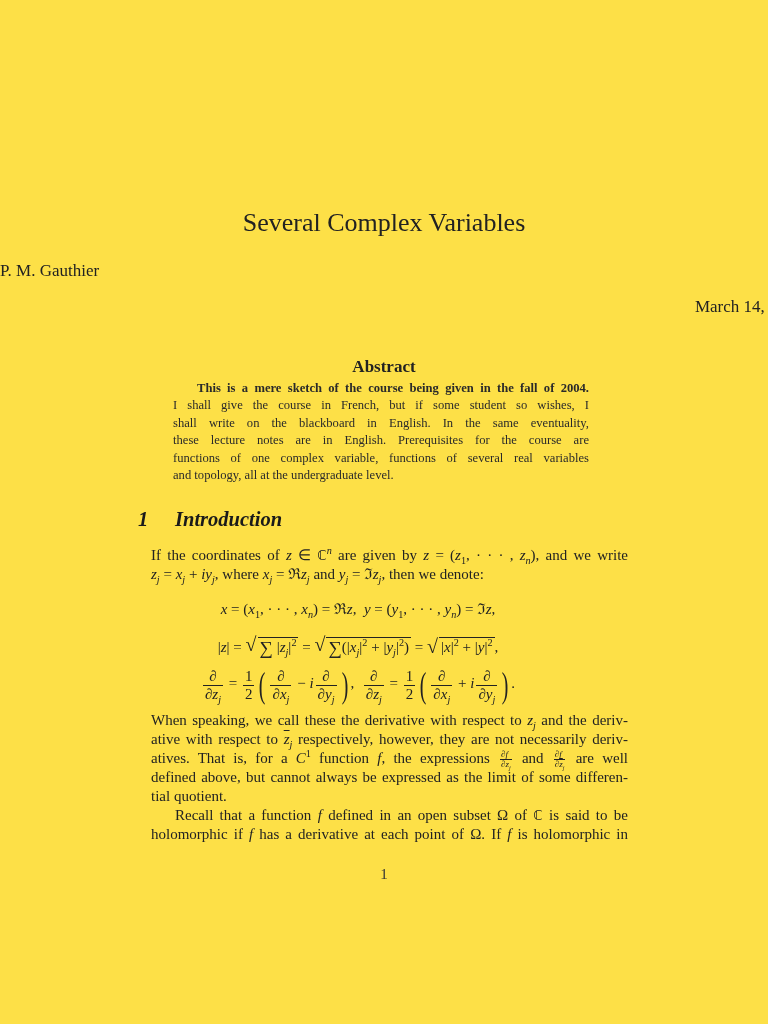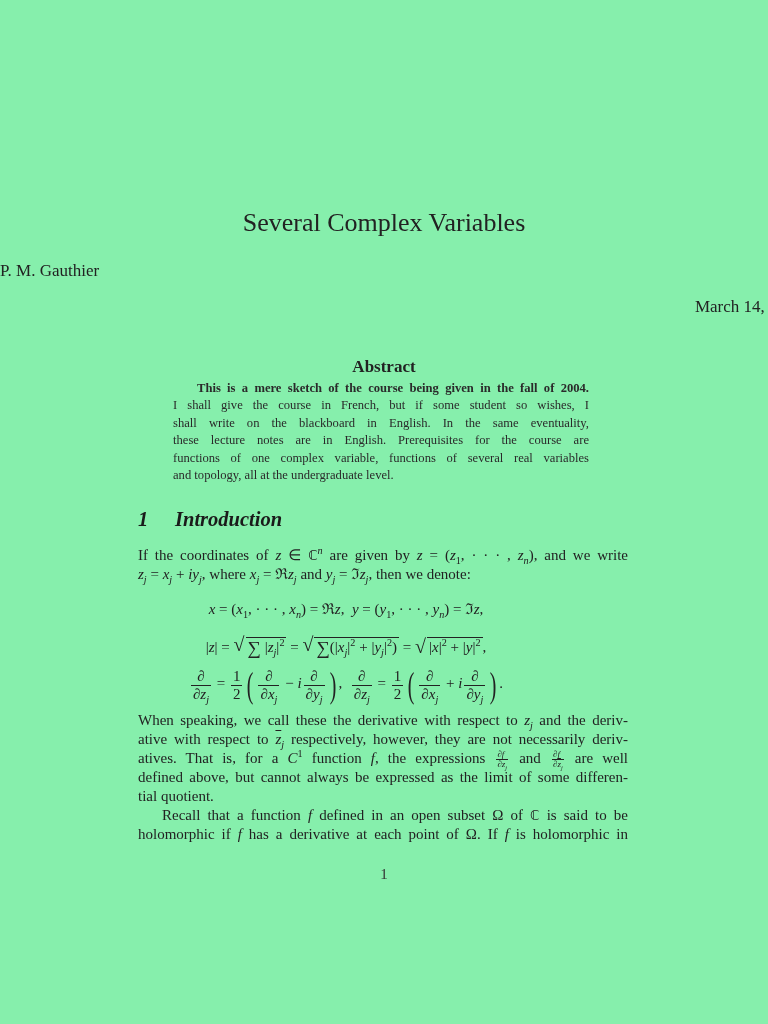--- a/index.html
+++ b/index.html
@@ -12,21 +12,21 @@
     height: 1024px;
     position: relative;
     overflow: hidden;
     font-family: "DejaVu Serif", "Liberation Serif", serif;
     color: #1a1a1a;
   }
   .page {
     position: absolute;
     left: 0; top: 0;
     width: 768px; height: 1024px;
-    background: #86efac;
+    background: #fde047;
   }
   .title {
     position: absolute;
     top: 208px;
     left: 0; width: 768px;
     text-align: center;
     font-family: "Liberation Serif", serif;
     font-size: 26px;
     color: #222;
   }
@@ -98,35 +98,36 @@
     font-size: 15px;
     line-height: 19px;
     color: #222;
   }
   .body .line {
     display: block;
     white-space: nowrap;
     text-align: justify;
     text-align-last: justify;
     height: 19px;
+    margin-left: 13px;
   }
   .body .line.last { text-align-last: left; }
   .body .line.indent { padding-left: 24px; }
 
   .p1 { top: 546px; }
   .p2 { top: 711px; }
 
   i, .m { font-style: italic; }
   .bb { font-style: normal; font-family: "DejaVu Sans", sans-serif; font-size: 0.9em; }
   sub, sup { font-size: 0.68em; line-height: 0; }
   .frak { font-family: "DejaVu Serif", serif; font-style: normal; }
 
   .eq {
     position: absolute;
-    left: 0; width: 692px;
+    left: 12px; width: 692px;
     text-align: center;
     font-family: "Liberation Serif", serif;
     font-size: 15px;
     color: #222;
     white-space: nowrap;
   }
   .eq1 { top: 598px; }
   .eq2 { top: 637px; }
   .eq3 { top: 667px; }
 

